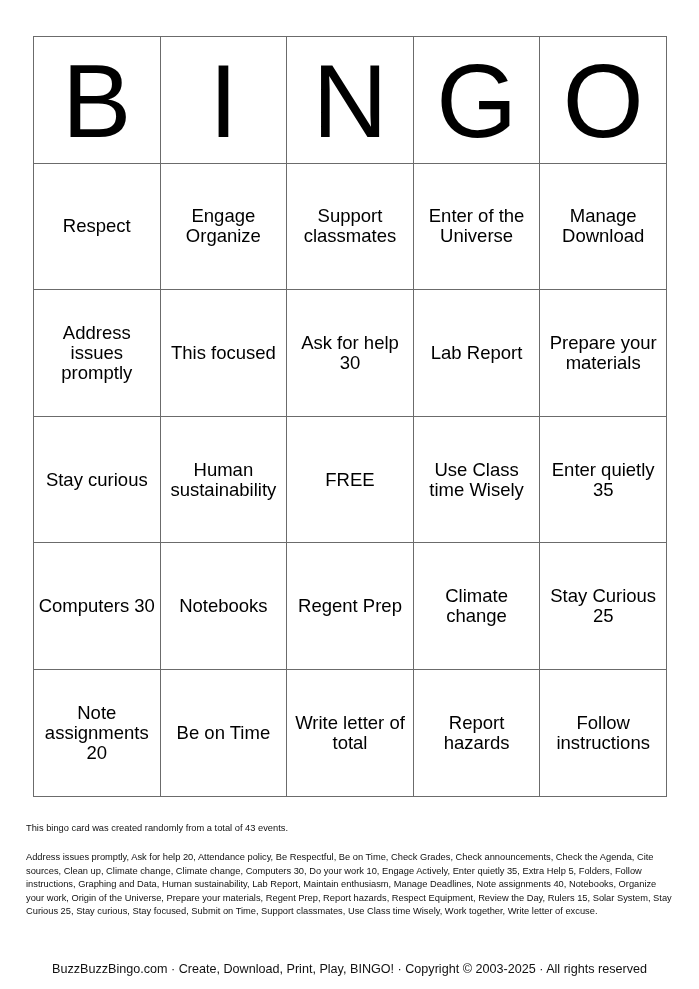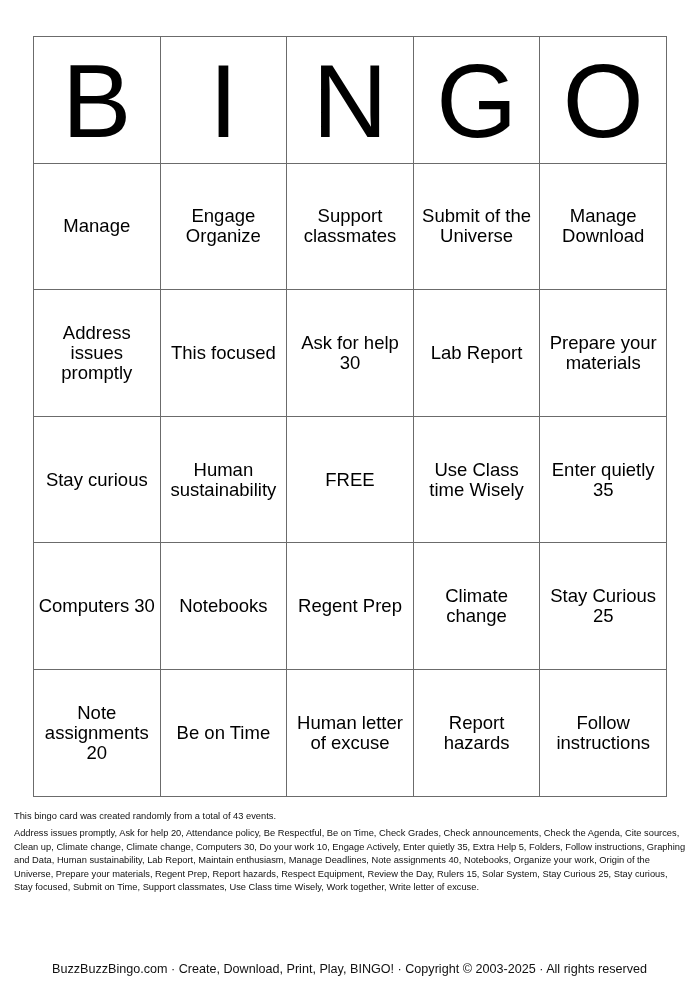--- a/index.html
+++ b/index.html
@@ -22,43 +22,43 @@
   .card td.hdr {
     font-size: 104px; line-height: 1; padding-top: 2px;
   }
   .card td.cell {
     font-size: 18.5px; line-height: 20px;
   }
   .info {
     position: absolute; left: 10px; top: 806px; width: 680px;
     font-size: 9.3px; line-height: 13.4px; color: #111;
   }
-  .info p { margin: 4px; }
+  .info p { margin: 16px; }
   .footer {
     position: absolute; left: 0; top: 962px; width: 699px;
     text-align: center; font-size: 12.6px; color: #111;
   }
 </style>
 </head>
 <body>
 
 <table class="card">
   <tbody>
       <tr>
     <td class="hdr">B</td>
     <td class="hdr">I</td>
     <td class="hdr">N</td>
     <td class="hdr">G</td>
     <td class="hdr">O</td>
   </tr>
   <tr>
-    <td class="cell">Manage</td>
+    <td class="cell">Respect</td>
     <td class="cell">Engage Organize</td>
     <td class="cell">Support classmates</td>
-    <td class="cell">Submit of the Universe</td>
+    <td class="cell">Enter of the Universe</td>
     <td class="cell">Manage Download</td>
   </tr>
   <tr>
     <td class="cell">Address issues promptly</td>
     <td class="cell">This focused</td>
     <td class="cell">Ask for help 30</td>
     <td class="cell">Lab Report</td>
     <td class="cell">Prepare your materials</td>
   </tr>
   <tr>
@@ -71,21 +71,21 @@
   <tr>
     <td class="cell">Computers 30</td>
     <td class="cell">Notebooks</td>
     <td class="cell">Regent Prep</td>
     <td class="cell">Climate change</td>
     <td class="cell">Stay Curious 25</td>
   </tr>
   <tr>
     <td class="cell">Note assignments 20</td>
     <td class="cell">Be on Time</td>
-    <td class="cell">Human letter of excuse</td>
+    <td class="cell">Write letter of total</td>
     <td class="cell">Report hazards</td>
     <td class="cell">Follow instructions</td>
   </tr>
 </tbody>
   </table>
 
 <div class="info">
   <p>This bingo card was created randomly from a total of 43 events.</p>
   <p>Address issues promptly, Ask for help 20, Attendance policy, Be Respectful, Be on Time, Check Grades, Check announcements, Check the Agenda, Cite sources, Clean up, Climate change, Climate change, Computers 30, Do your work 10, Engage Actively, Enter quietly 35, Extra Help 5, Folders, Follow instructions, Graphing and Data, Human sustainability, Lab Report, Maintain enthusiasm, Manage Deadlines, Note assignments 40, Notebooks, Organize your work, Origin of the Universe, Prepare your materials, Regent Prep, Report hazards, Respect Equipment, Review the Day, Rulers 15, Solar System, Stay Curious 25, Stay curious, Stay focused, Submit on Time, Support classmates, Use Class time Wisely, Work together, Write letter of excuse.</p>
 </div>

